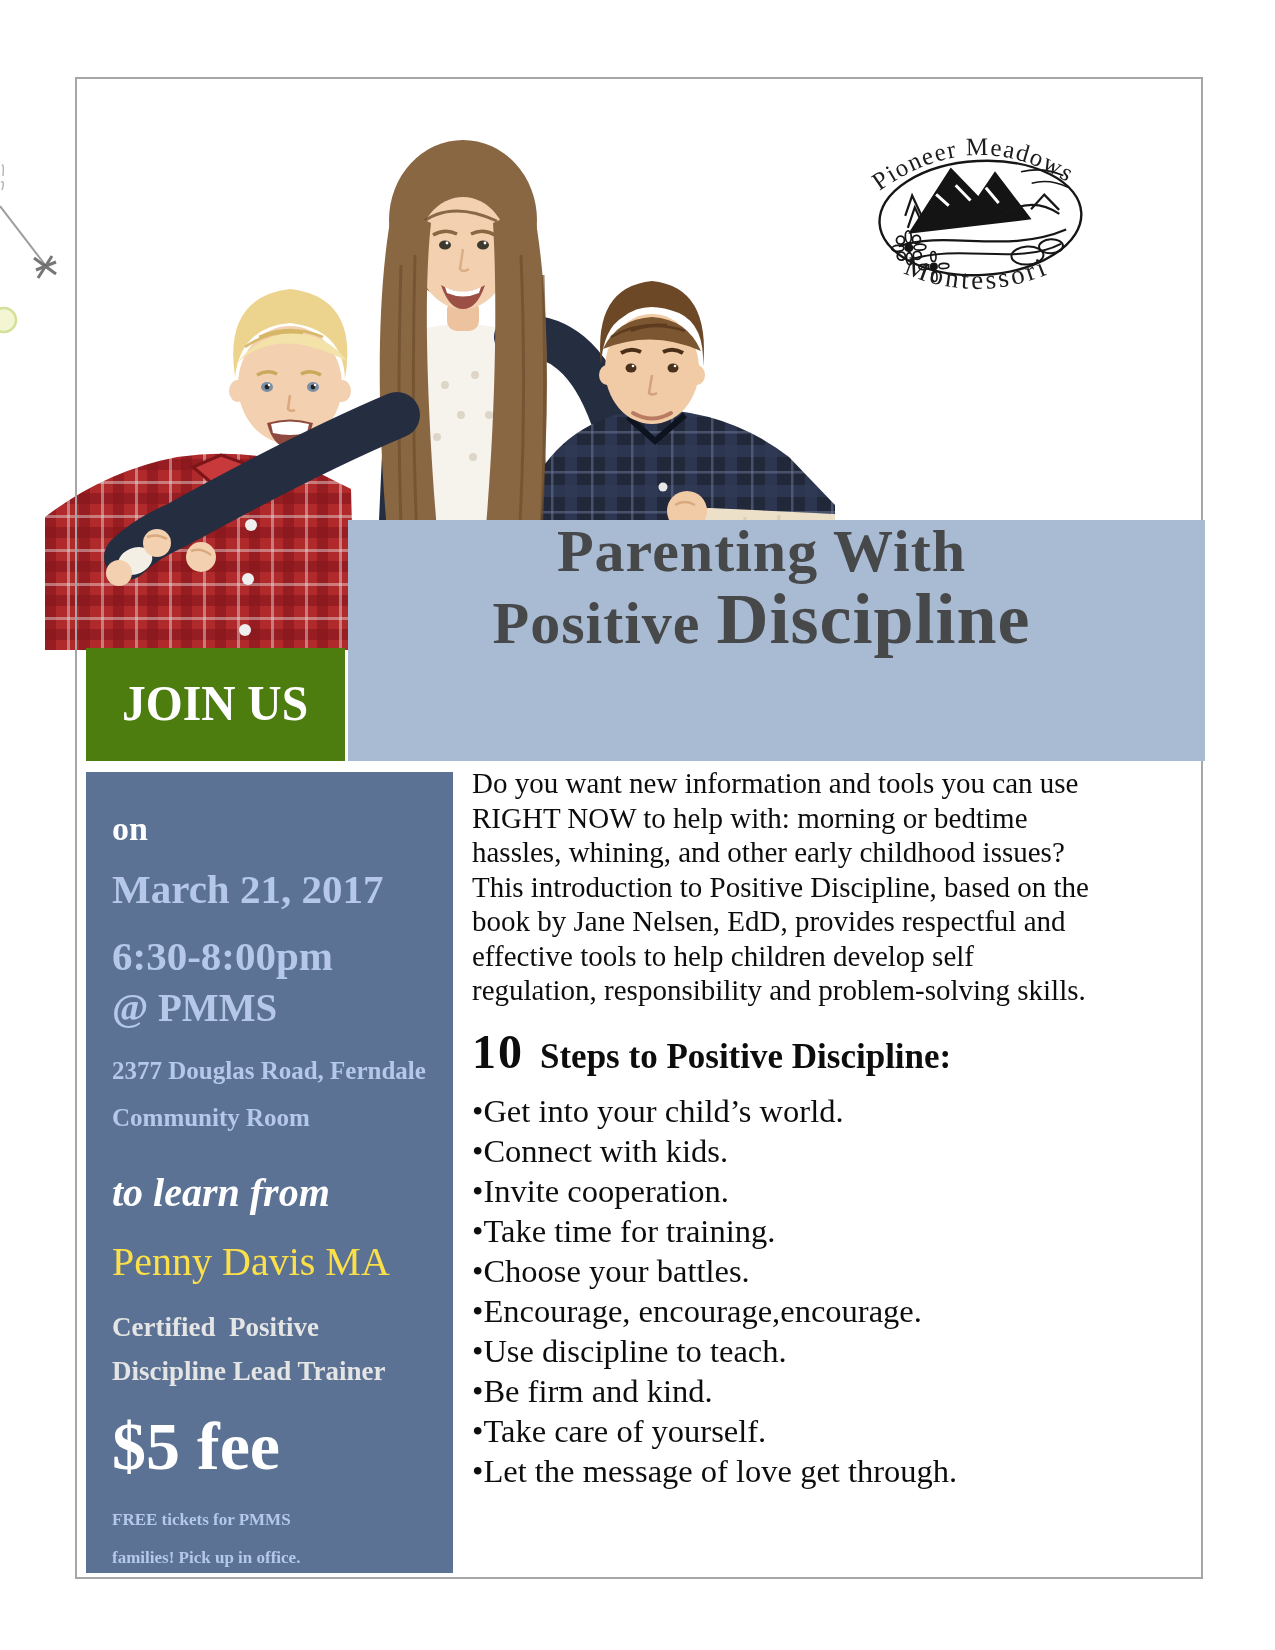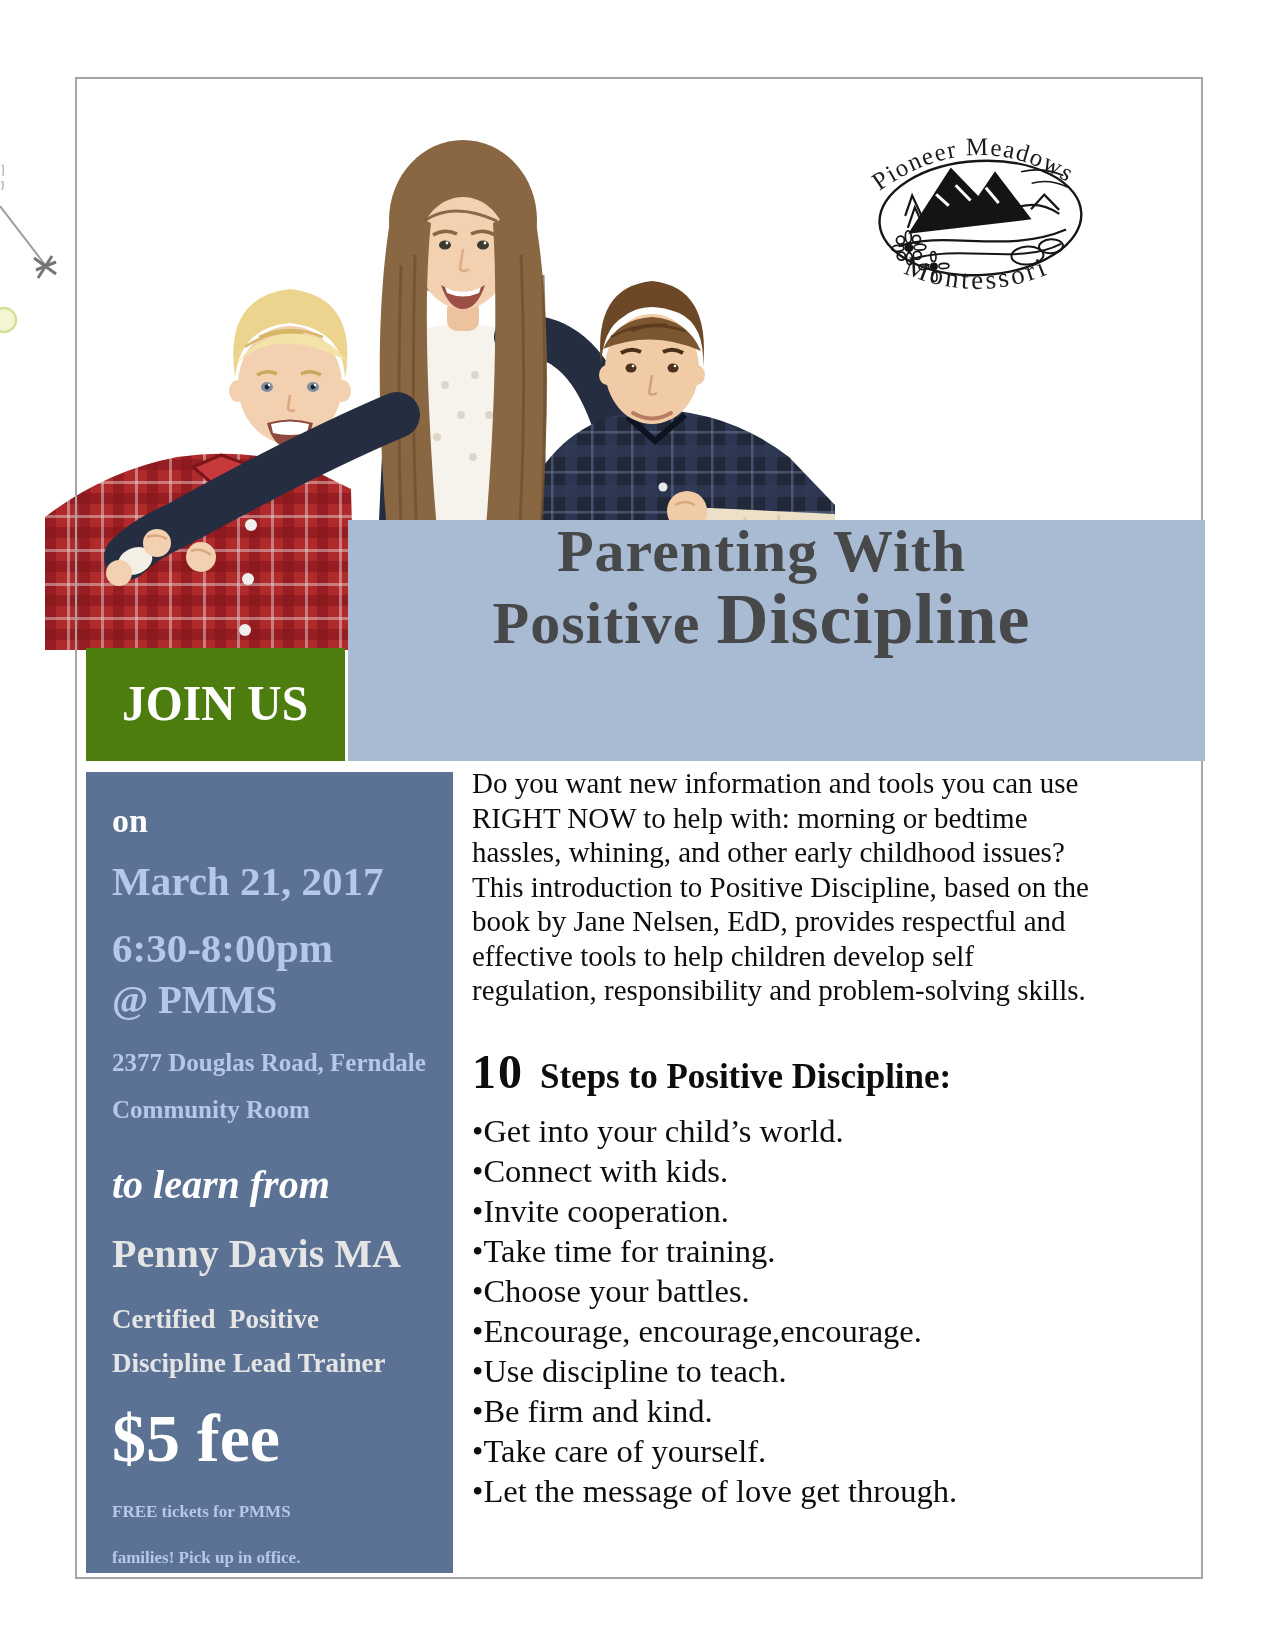--- a/index.html
+++ b/index.html
@@ -28,37 +28,37 @@
     left:86px;top:648px;width:259px;height:113px;background:#4d7c0f;
     box-sizing:border-box;padding:26px 0 0 36px;
   }
   .join-block .join-text{
     color:#ffffff;font-weight:bold;font-size:50px;letter-spacing:0px;
     transform:scaleX(.95);transform-origin:left center;white-space:pre;
   }
   
   .sidebar{
     left:86px;top:772px;width:367px;height:801px;background:#5b7294;
-    box-sizing:border-box;padding:30px 14px 0 26px;color:#b5c8ea;
+    box-sizing:border-box;padding:38px 14px 0 26px;color:#b5c8ea;
   }
   .sidebar div{white-space:pre-wrap;}
   .sb-on{font-weight:bold;font-size:34px;color:#ffffff;}
   .sb-date{font-weight:bold;font-size:41px;line-height:1.25;color:#b5c8ea;margin-top:16px;}
   .sb-loc{font-weight:bold;font-size:39px;color:#b5c8ea;margin-top:2px;}
   .sb-addr{font-weight:bold;font-size:25px;line-height:1.5;color:#b5c8ea;margin-top:22px;}
   .sb-learn{font-weight:bold;font-style:italic;font-size:40px;color:#ffffff;margin-top:32px;}
-  .sb-name{font-weight:bold;font-size:40px;color:#e5e5e5;margin-top:22px;}
+  .sb-name{font-weight:normal;font-size:40px;color:#fde047;margin-top:22px;}
   .sb-cred{font-weight:bold;font-size:27px;line-height:1.35;color:#e5e5e5;margin-top:24px;}
   .sb-fee{font-weight:bold;font-size:68px;color:#ffffff;margin-top:18px;}
   .sb-tix{font-weight:bold;font-size:17px;line-height:1.4;color:#b5c8ea;margin-top:22px;}
   .sb-call{font-weight:bold;font-size:32px;color:#ffffff;margin-top:12px;}
   
   .main-col{left:472px;top:766px;width:720px;color:#0d0d0d;}
   .intro{font-size:29px;line-height:34.5px;white-space:pre;}
-  .steps-heading{margin-top:36px;display:flex;align-items:baseline;font-weight:bold;}
+  .steps-heading{margin-top:16px;display:flex;align-items:baseline;font-weight:bold;}
   .steps-heading .num{font-size:48px;letter-spacing:2px;}
   .steps-heading .lbl{font-size:35px;margin-left:16px;}
   .steps{margin-top:12px;}
   .steps div{font-size:32.5px;line-height:40px;white-space:pre;}
 </style>
 </head>
 <body>
 
 <svg class="abs" style="left:0;top:148px;" width="64" height="210" viewBox="0 0 64 210">
   <path d="M2 18 Q 4 14 3 28 M1 34 Q 5 32 2 42" stroke="#8a8a8a" stroke-width="1.5" fill="none" opacity=".6"></path>
@@ -263,21 +263,21 @@
   <div class="sb-date">6:30-8:00pm</div>
   <div class="sb-loc">@ PMMS</div>
   <div class="sb-addr">2377 Douglas Road, Ferndale</div>
   <div class="sb-addr" style="margin-top:10px;">Community Room</div>
   <div class="sb-learn">to learn from</div>
   <div class="sb-name">Penny Davis MA</div>
   <div class="sb-cred">Certified  Positive</div>
   <div class="sb-cred" style="margin-top:8px;">Discipline Lead Trainer</div>
   <div class="sb-fee">$5 fee</div>
   <div class="sb-tix">FREE tickets for PMMS</div>
-  <div class="sb-tix" style="margin-top:22px;">families! Pick up in office.</div>
+  <div class="sb-tix" style="margin-top:14px;">families! Pick up in office.</div>
   <div class="sb-call">Call  360.778.3681</div>
 </div>
 
 <div class="abs main-col">
   <div class="intro">Do you want new information and tools you can use
 RIGHT NOW to help with: morning or bedtime
 hassles, whining, and other early childhood issues?
 This introduction to Positive Discipline, based on the
 book by Jane Nelsen, EdD, provides respectful and
 effective tools to help children develop self

